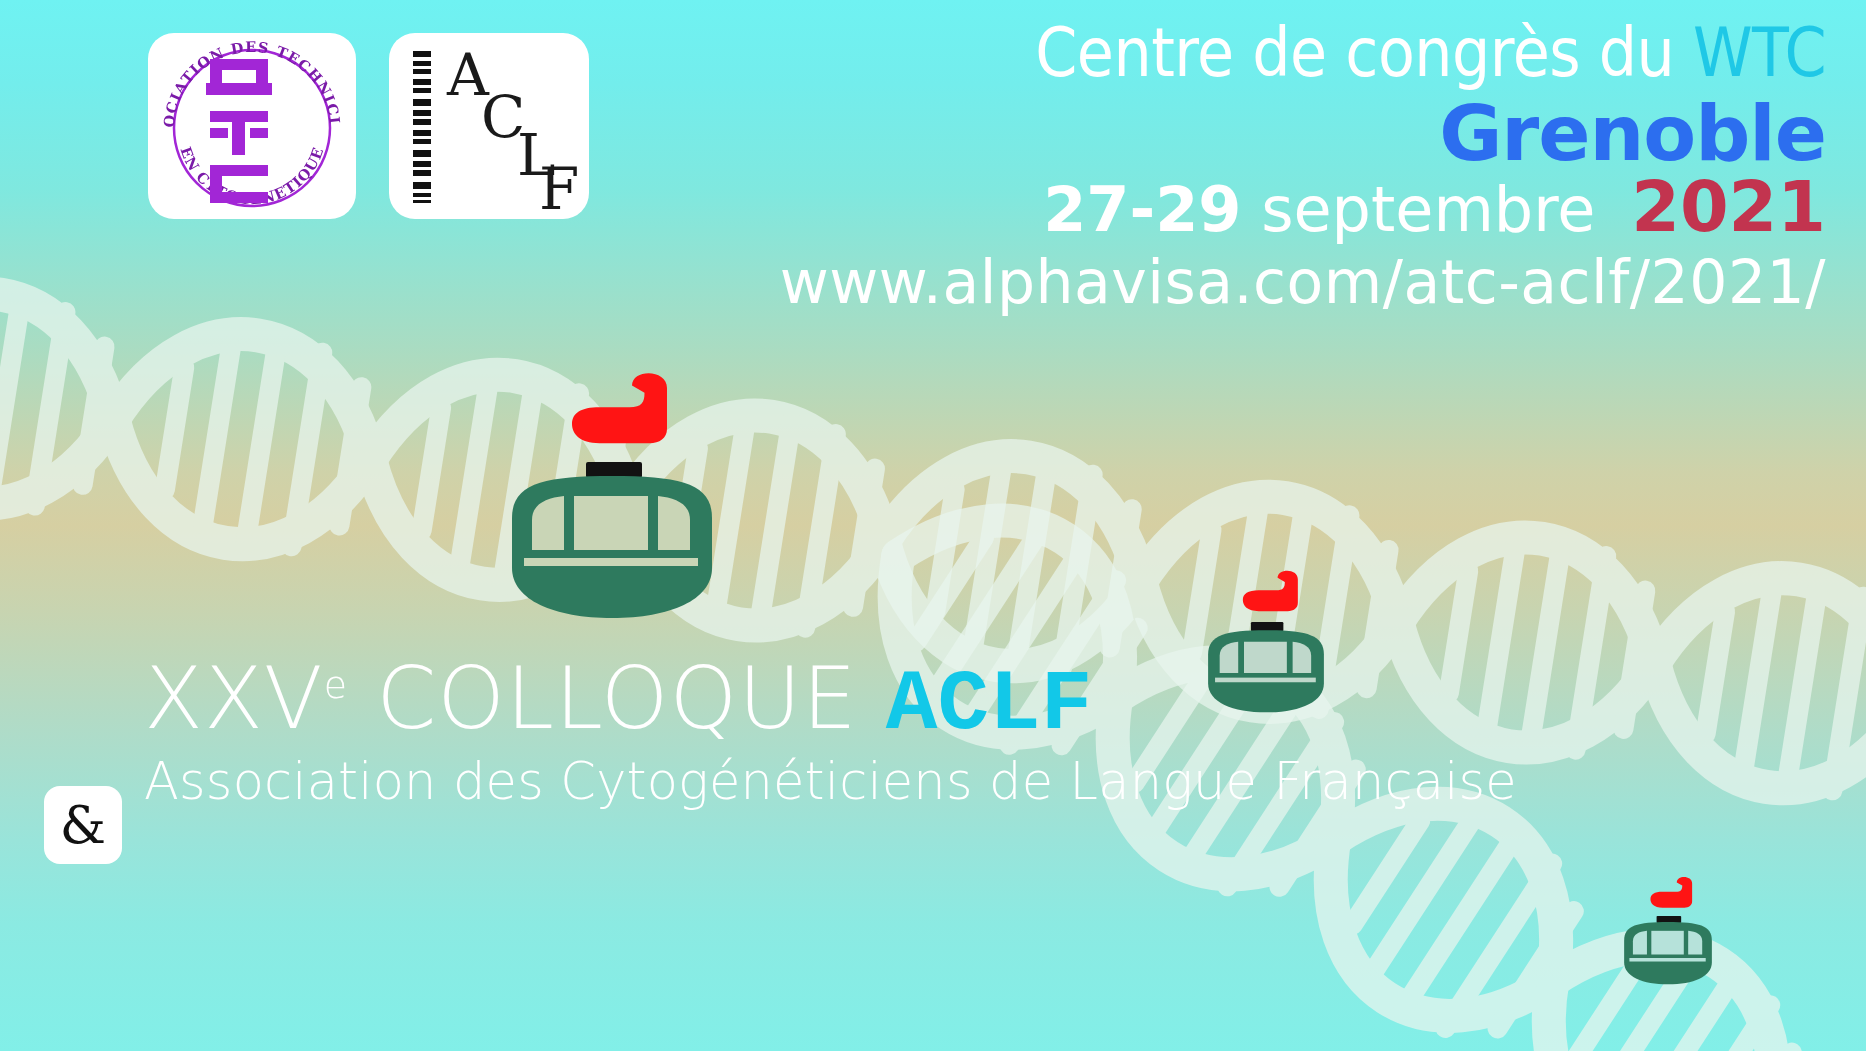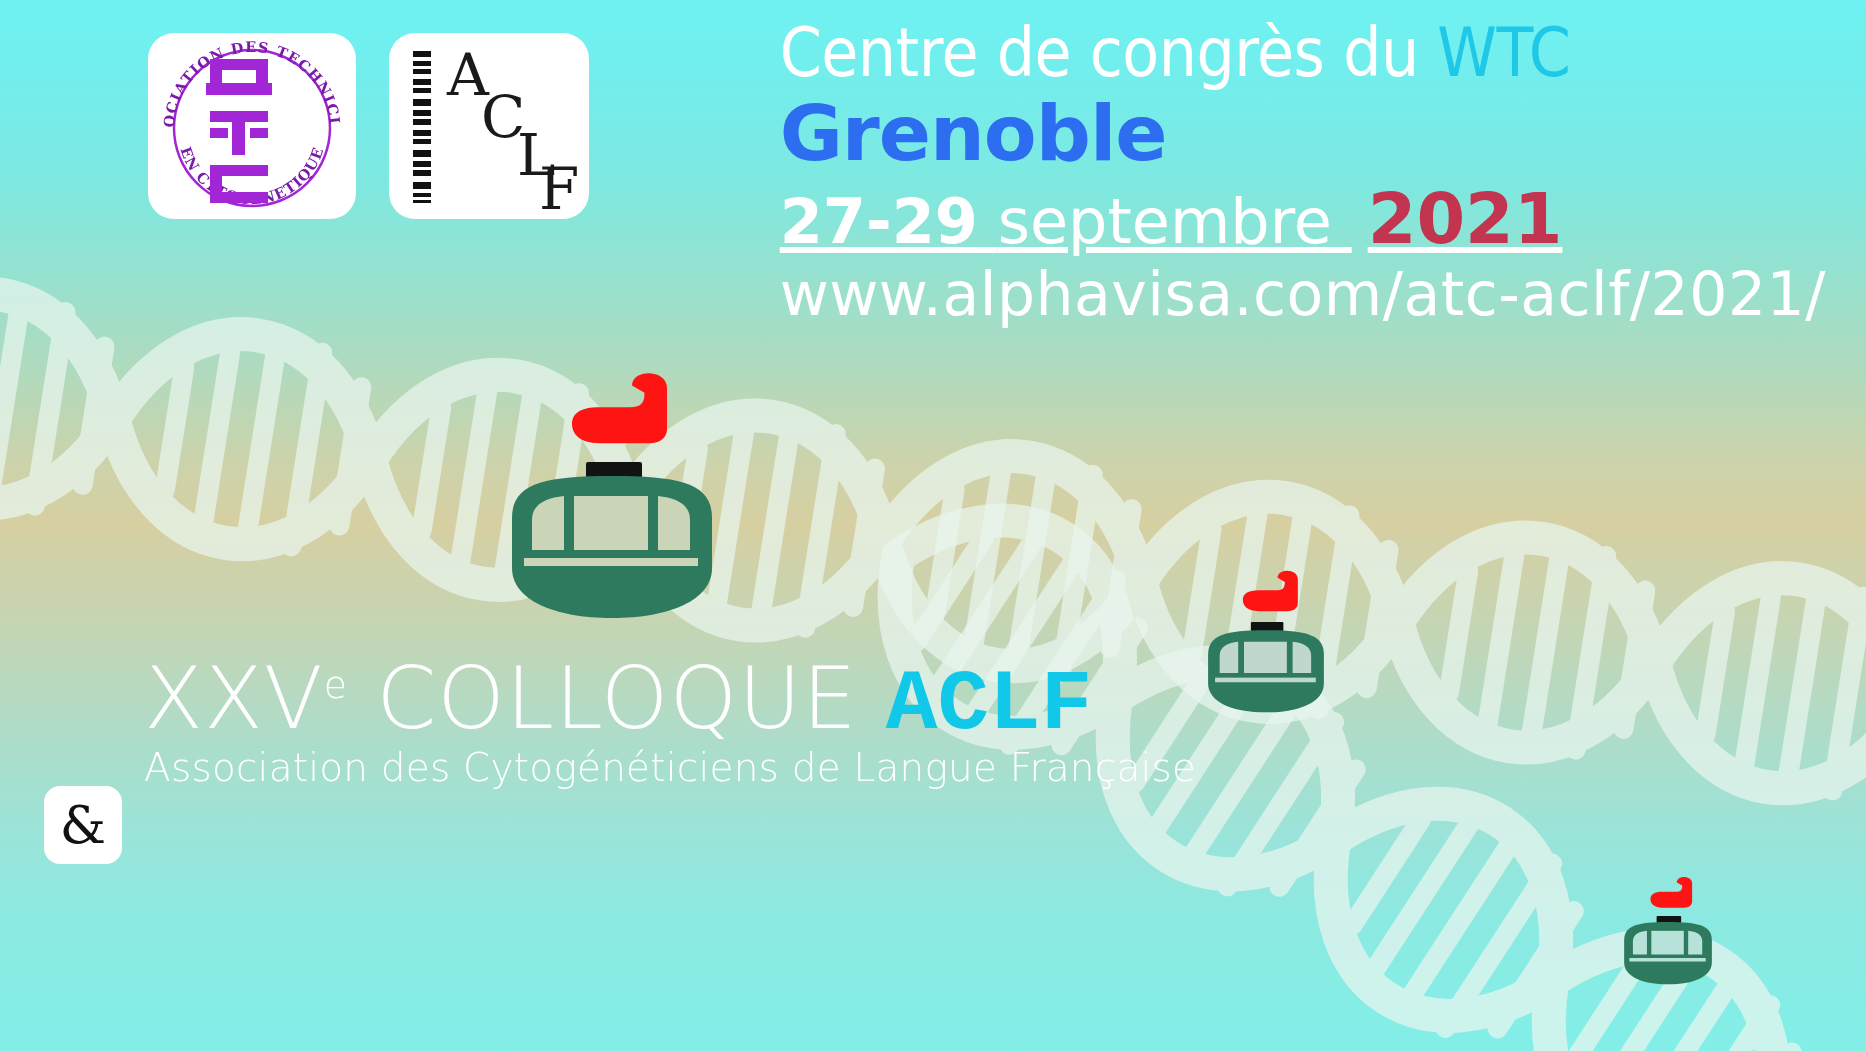--- a/index.html
+++ b/index.html
@@ -39,44 +39,43 @@
     box-sizing:border-box;
   }
   #logo-atc{ left:148px; top:33px; width:208px; height:186px; }
   #logo-aclf{ left:389px; top:33px; width:200px; height:186px; }
   .logo-card svg{display:block;width:100%;height:100%;}
 
   
   #header-block{
     position:absolute;
     right:40px; top:20px;
+    text-align:right;
     line-height:1;
     white-space:nowrap;
   }
   .hdr-line1{
     font-size:67px;
     font-weight:400;
     letter-spacing:-0.5px;
     color:#ffffff;
     font-stretch:condensed;
   }
   .hdr-line1 .wtc{ color:#1FC8E6; }
   .hdr-line2{
     margin-top:8px;
     font-size:77px;
     font-weight:700;
     color:#2C6EEF;
     letter-spacing:-1px;
   }
   .hdr-line3{
-    margin-top:12px;
     font-size:62px;
     color:#ffffff;
     font-weight:400;
-    text-decoration:underline;
   }
   .hdr-line3 .dates{ font-weight:700; }
   .hdr-line3 .year{
     font-weight:700;
     color:#C2344F;
     font-size:70px;
     margin-left:16px;
   }
   .hdr-line4{
     margin-top:10px;
@@ -109,25 +108,25 @@
     color:#12C8E8;
     letter-spacing:0;
     font-family:Liberation Mono, monospace;
   }
   .colloque .acc-atc{
     font-weight:700;
     color:#3077F0;
     letter-spacing:0;
   }
   .subtitle{
-    font-size:39px;
+    font-size:51px;
     font-weight:300;
     color:#ffffff;
     letter-spacing:0.2px;
-    margin-top:0;
+    margin-top:8px;
   }
   #title-aclf-block{ }
   #title-atc-block{ margin-top:36px; }
 
   
   #amp-badge{
     position:absolute;
     left:44px; top:786px;
     width:78px; height:78px;
     background:#ffffff;

